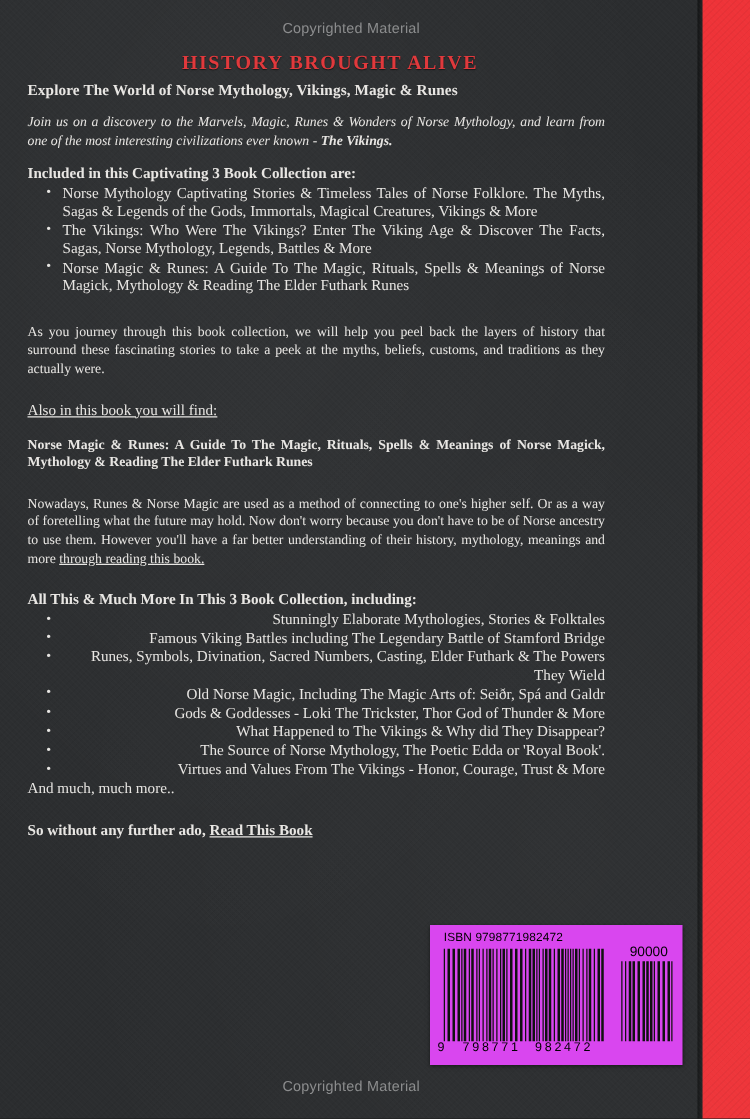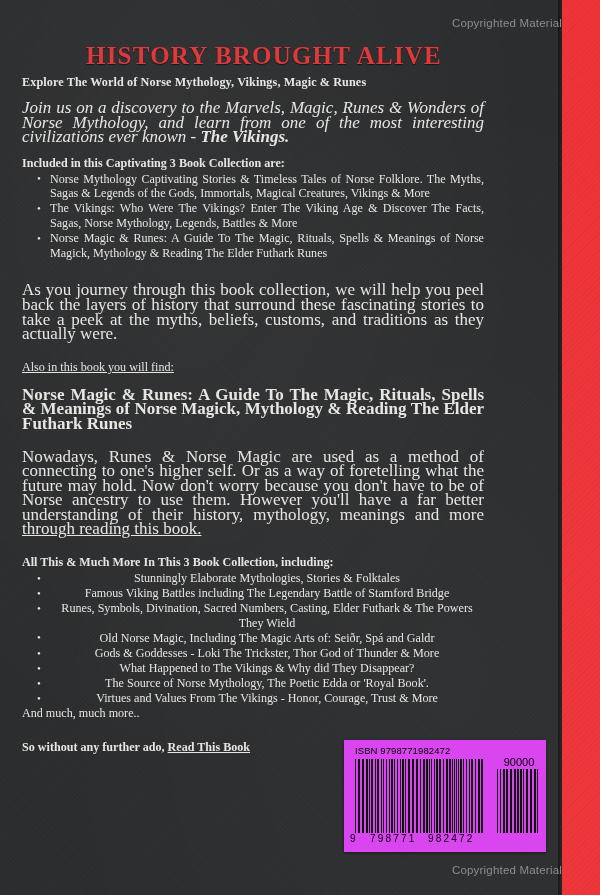--- a/index.html
+++ b/index.html
@@ -45,21 +45,21 @@
     width: 4px;
     height: 895px;
     background: linear-gradient(to right, rgba(0,0,0,0.55), rgba(0,0,0,0.18));
     z-index: 2;
   }
 
   .cm-top, .cm-bottom {
     position: absolute;
     left: 0;
     width: 562px;
-    text-align: right;
+    text-align: center;
     font-family: "Liberation Sans", sans-serif;
     font-size: 11.5px;
     letter-spacing: 0.2px;
     color: #8c8d8e;
     z-index: 4;
   }
   .cm-top { top: 17px; }
   .cm-bottom { top: 864px; }
 
   .content {
@@ -68,37 +68,37 @@
     top: 42px;
     width: 462px;
     z-index: 4;
   }
 
   .headline {
     text-align: center;
     color: #e0393c;
     font-family: "Liberation Serif", serif;
     font-weight: bold;
-    font-size: 25px;
+    font-size: 16px;
     letter-spacing: 1.2px;
     margin: 0 0 5px 0;
     padding-left: 22px;
     text-shadow: 0 1px 1px rgba(0,0,0,0.55);
   }
 
   .subhead {
     font-weight: bold;
     font-size: 12.2px;
     margin: 0 0 11px 0;
     letter-spacing: 0.1px;
   }
 
   p.blk {
     margin: 0 0 11px 0;
-    font-size: 17px;
+    font-size: 11px;
     line-height: 14.6px;
     text-align: justify;
   }
   p.ital {
     font-style: italic;
   }
   p.ital b { font-style: italic; }
   .bold { font-weight: bold; }
   .uline { text-decoration: underline; }
 
@@ -121,21 +121,21 @@
     margin: 0 0 0.5px 0;
   }
   ul.blist li::before {
     content: "\2022";
     position: absolute;
     left: -13px;
     top: -0.5px;
     font-size: 11px;
     color: #e8e6e3;
   }
-  ul.tight li { text-align: center; }
+  ul.tight li { text-align: right; }
 
   .spacer-sm { height: 7px; }
   .spacer-md { height: 12px; }
 
   .tail-line {
     font-size: 12.1px;
     line-height: 14.6px;
     margin: 0 0 0 0;
   }
 

